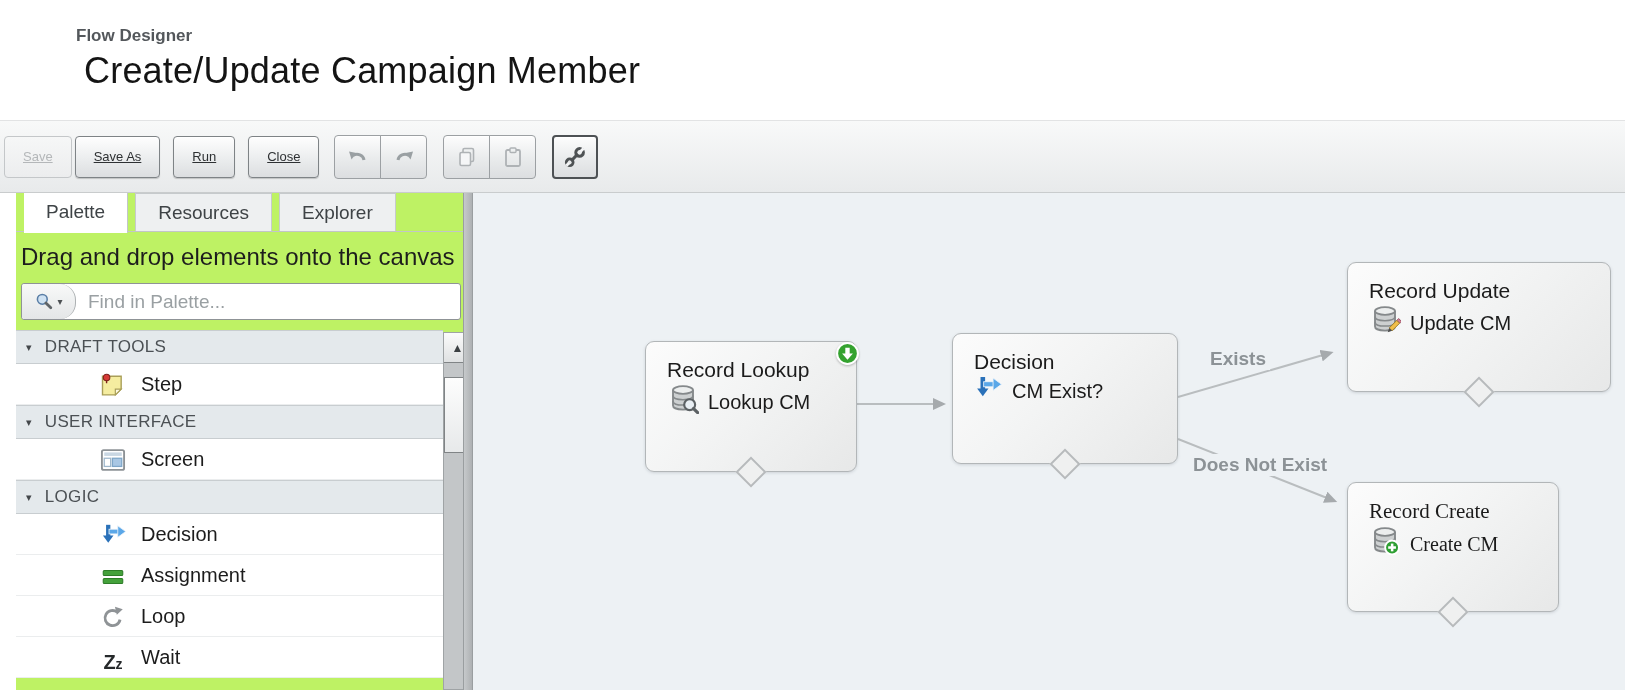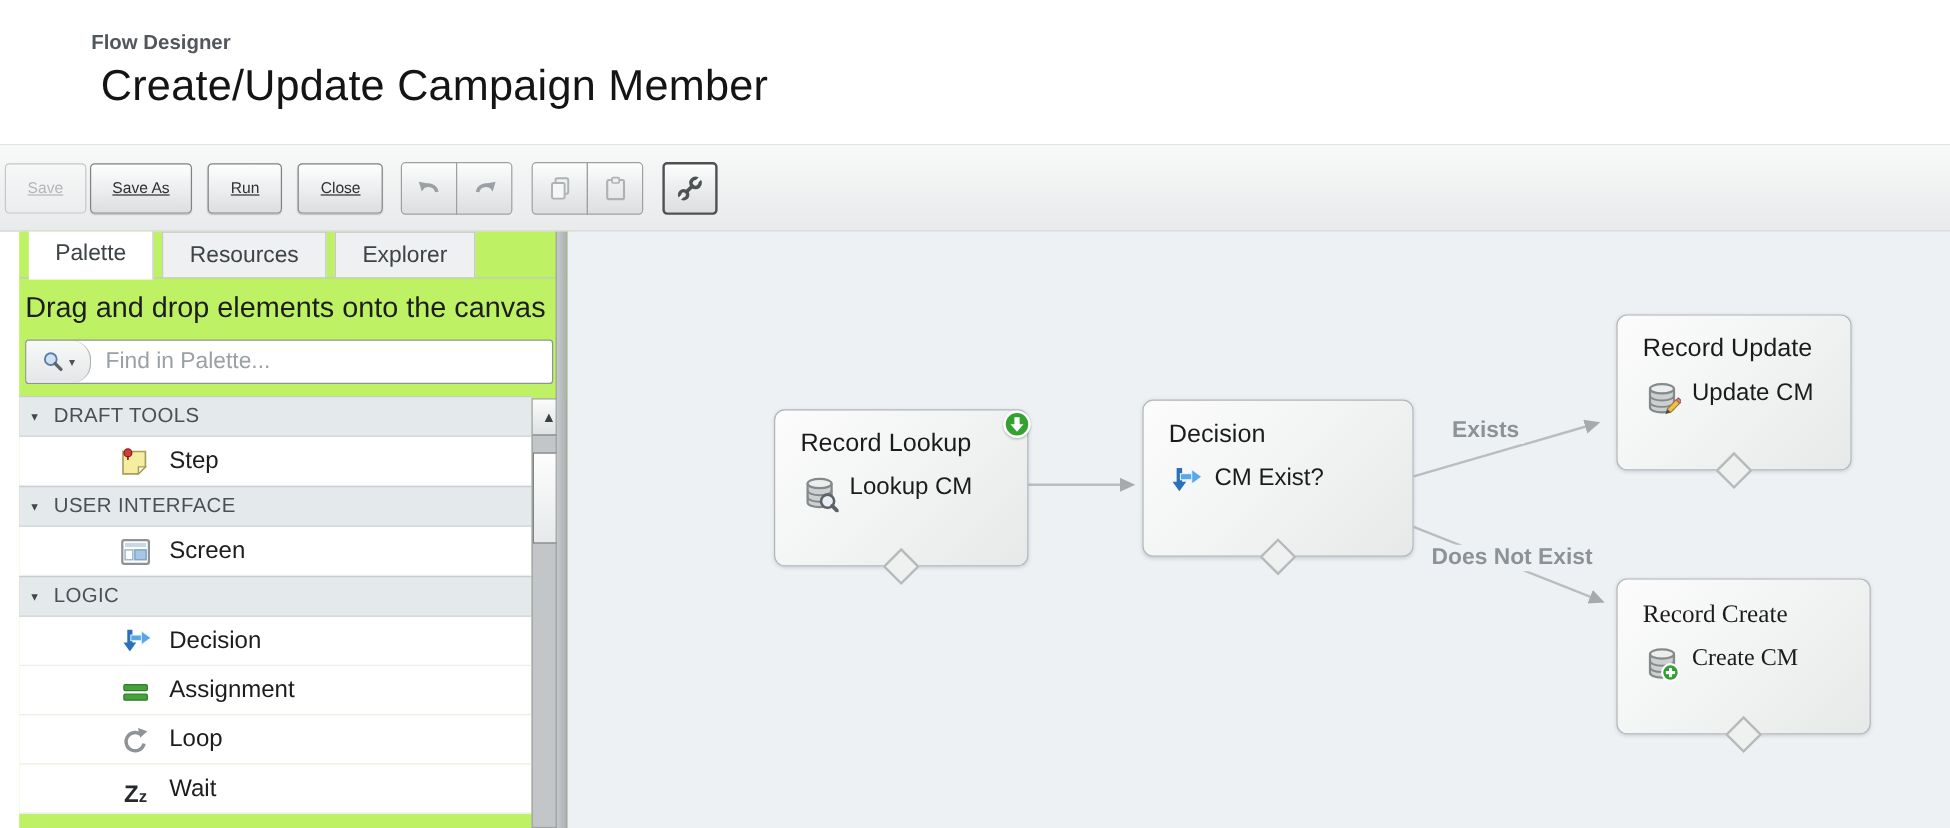--- a/index.html
+++ b/index.html
@@ -94,21 +94,21 @@
     background:linear-gradient(90deg,#c6c9cb,#aeb1b3); border-left:1px solid #9a9ea0; border-right:1px solid #9a9ea0; cursor:col-resize; }
   
   #canvas { position:absolute; left:473px; top:193px; width:1152px; height:497px; background:#edf1f4; overflow:hidden; }
   #connector-svg { position:absolute; left:0; top:0; }
   .flow-node {
     position:absolute; border:1px solid #b2b6b8; border-radius:9px;
     background:linear-gradient(135deg,#fcfcfc 0%, #f3f4f4 45%, #e7e8e8 100%);
     box-shadow:0 1px 3px rgba(110,120,130,.25); cursor:pointer;
   }
   .node-title { margin:16px 0 0 21px; font-size:21px; color:#1b1b1b; }
-  .node-body { margin:13px 0 0 21px; display:flex; align-items:flex-start; }
+  .node-body { margin:0 0 0 21px; display:flex; align-items:flex-end; }
   .node-name { margin-left:9px; font-size:20px; color:#1b1b1b; }
   .diamond {
     position:absolute; left:50%; bottom:-12px; width:22px; height:22px; margin-left:-11px;
     background:#eff0f0; border:2px solid #b7babc; transform:rotate(45deg); cursor:crosshair;
   }
   .start-badge { position:absolute; top:-1px; right:-4px; width:25px; height:25px;
     filter:drop-shadow(0 1px 1px rgba(0,0,0,.25)); }
   .conn-label { position:absolute; font-size:19px; font-weight:bold; color:#8c9296;
     background:#edf1f4; padding:0 4px; cursor:pointer; }
 </style>
@@ -362,21 +362,21 @@
     <div class="node-title">Decision</div>
     <div class="node-body">
       <svg width="29" height="29">
           <use href="#i-decision"></use>
         </svg>
       <span class="node-name">CM Exist?</span>
     </div>
     <div class="diamond"></div>
   </div>
 
-  <div class="flow-node" style="left:874px; top:69px; width:196px; height:130px;">
+  <div class="flow-node" style="left:874px; top:69px; width:264px; height:130px;">
     <div class="node-title">Record Update</div>
     <div class="node-body">
       <svg width="32" height="32">
           <use href="#i-db-update"></use>
         </svg>
       <span class="node-name">Update CM</span>
     </div>
     <div class="diamond"></div>
   </div>
 

